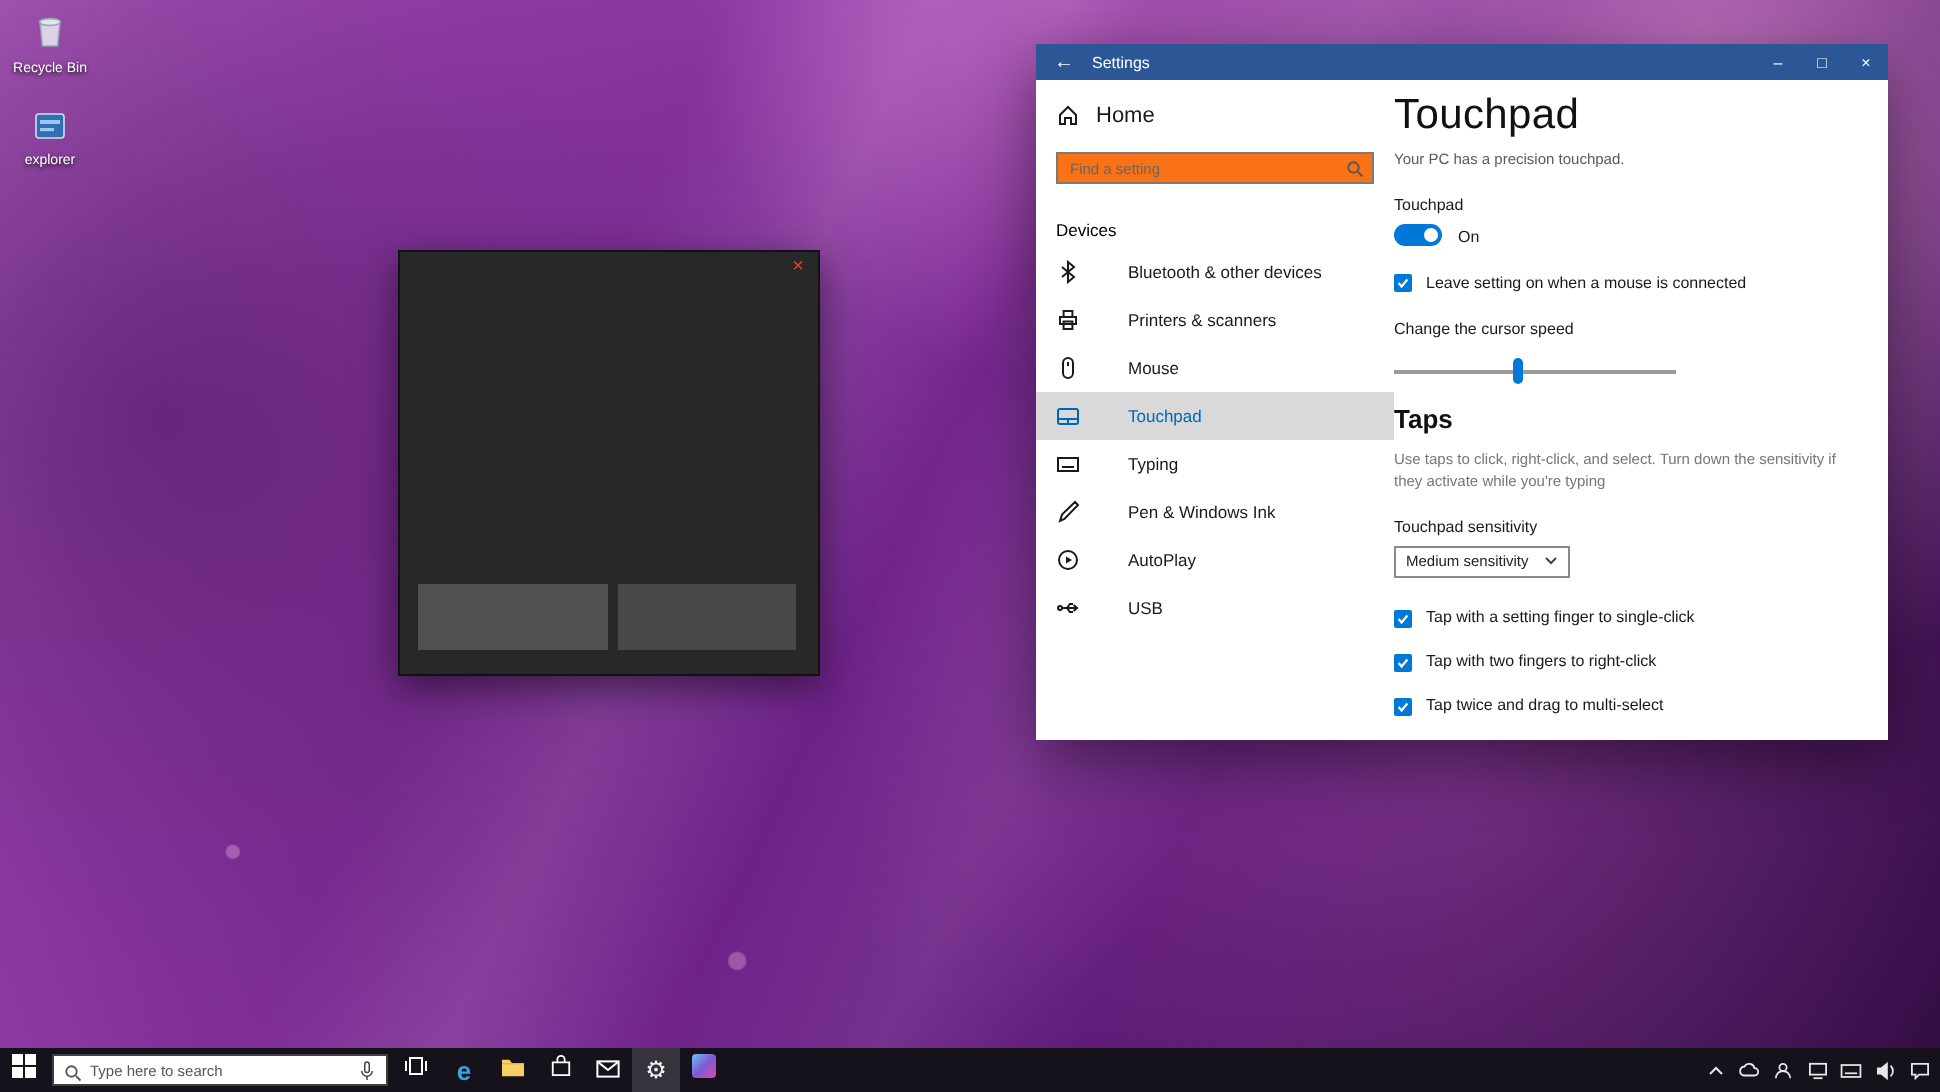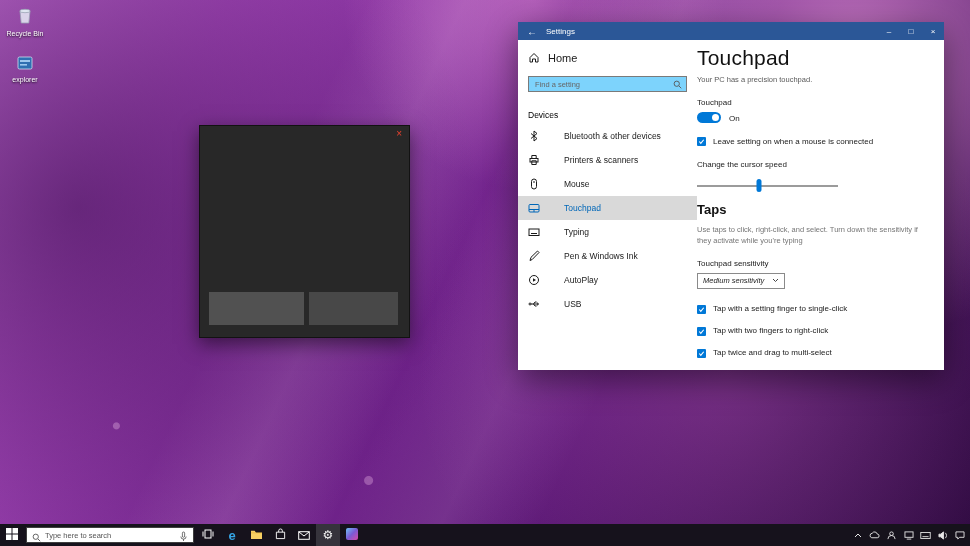--- a/index.html
+++ b/index.html
@@ -52,21 +52,21 @@
   .tb-btn { width:22px; height:18px; display:flex; align-items:center; justify-content:center;
     font-size:8px; }
   .win-body { flex:1; display:flex; overflow:hidden; }
 
   
   .nav { flex:0 0 179px; width:179px; padding-top:8px; }
   .nav-home { display:flex; align-items:center; gap:8px; height:20px; padding-left:10px;
     font-size:11px; }
   .nav-search { margin:8px 10px 0 10px; position:relative; }
   .nav-search input { width:100%; height:16px; border:1px solid #7a7a7a; font-size:7.5px;
-    padding:0 22px 0 6px; font-family:inherit; color:#333; background:#7dd3fc; }
+    padding:0 22px 0 6px; font-family:inherit; color:#333; background:#f97316; }
   .nav-search input::placeholder { color:#666; }
   .nav-search .search-ic { position:absolute; right:5px; top:3.5px; }
   .nav-section { margin:18px 12px 4px 10px; font-size:8.5px; color:#000; }
   .nav-item { display:flex; align-items:center; gap:24px; height:24px; padding-left:10px;
     font-size:8.5px; color:#1a1a1a; }
   .nav-item.selected { background:#d9d9d9; color:#0067b8; }
   .nav-item .nicon { display:flex; width:12px; justify-content:center; }
 
   
   .main { flex:1; padding:6px 18px 0 0; overflow:hidden; }
@@ -84,21 +84,21 @@
     display:flex; align-items:center; justify-content:center; }
   .cb-label { font-size:8px; line-height:1; }
   .slider { margin-top:10px; position:relative; width:141px; height:13px; }
   .slider .track { position:absolute; top:5.5px; left:0; right:0; height:2px; background:#9b9b9b; }
   .slider .thumb { position:absolute; top:0; width:5px; height:13px; border-radius:2.5px;
     background:#0078d7; transform:translateX(-50%); }
   .taps-h { margin-top:10px; font-size:13px; font-weight:700; color:#111; }
   .taps-desc { margin-top:7px; font-size:7.5px; color:#767676; width:224px; line-height:1.5; }
   .dd { margin-top:5px; width:88px; height:16px; border:1px solid #8a8a8a; background:#fff;
     display:flex; align-items:center; justify-content:space-between; padding:0 5px;
-    font-size:7.5px; color:#222;font-style:italic; }
+    font-size:7.5px; color:#222; }
 
   
   .taskbar { position:absolute; left:0; bottom:0; width:970px; height:22px; background:#16121c;
     display:flex; align-items:center; z-index:5; }
   .tb-item { width:24px; height:22px; display:flex; align-items:center; justify-content:center; }
   .tb-search { width:168px; height:16px; background:#fff; border:1px solid #3f3f3f;
     display:flex; margin:0 2px; padding:0 5px; gap:4px; }
   .tb-search input { border:none; outline:none; flex:1; min-width:0; font-size:7.5px;
     font-family:inherit; color:#333; background:transparent; }
   .tb-search input::placeholder { color:#555; }

